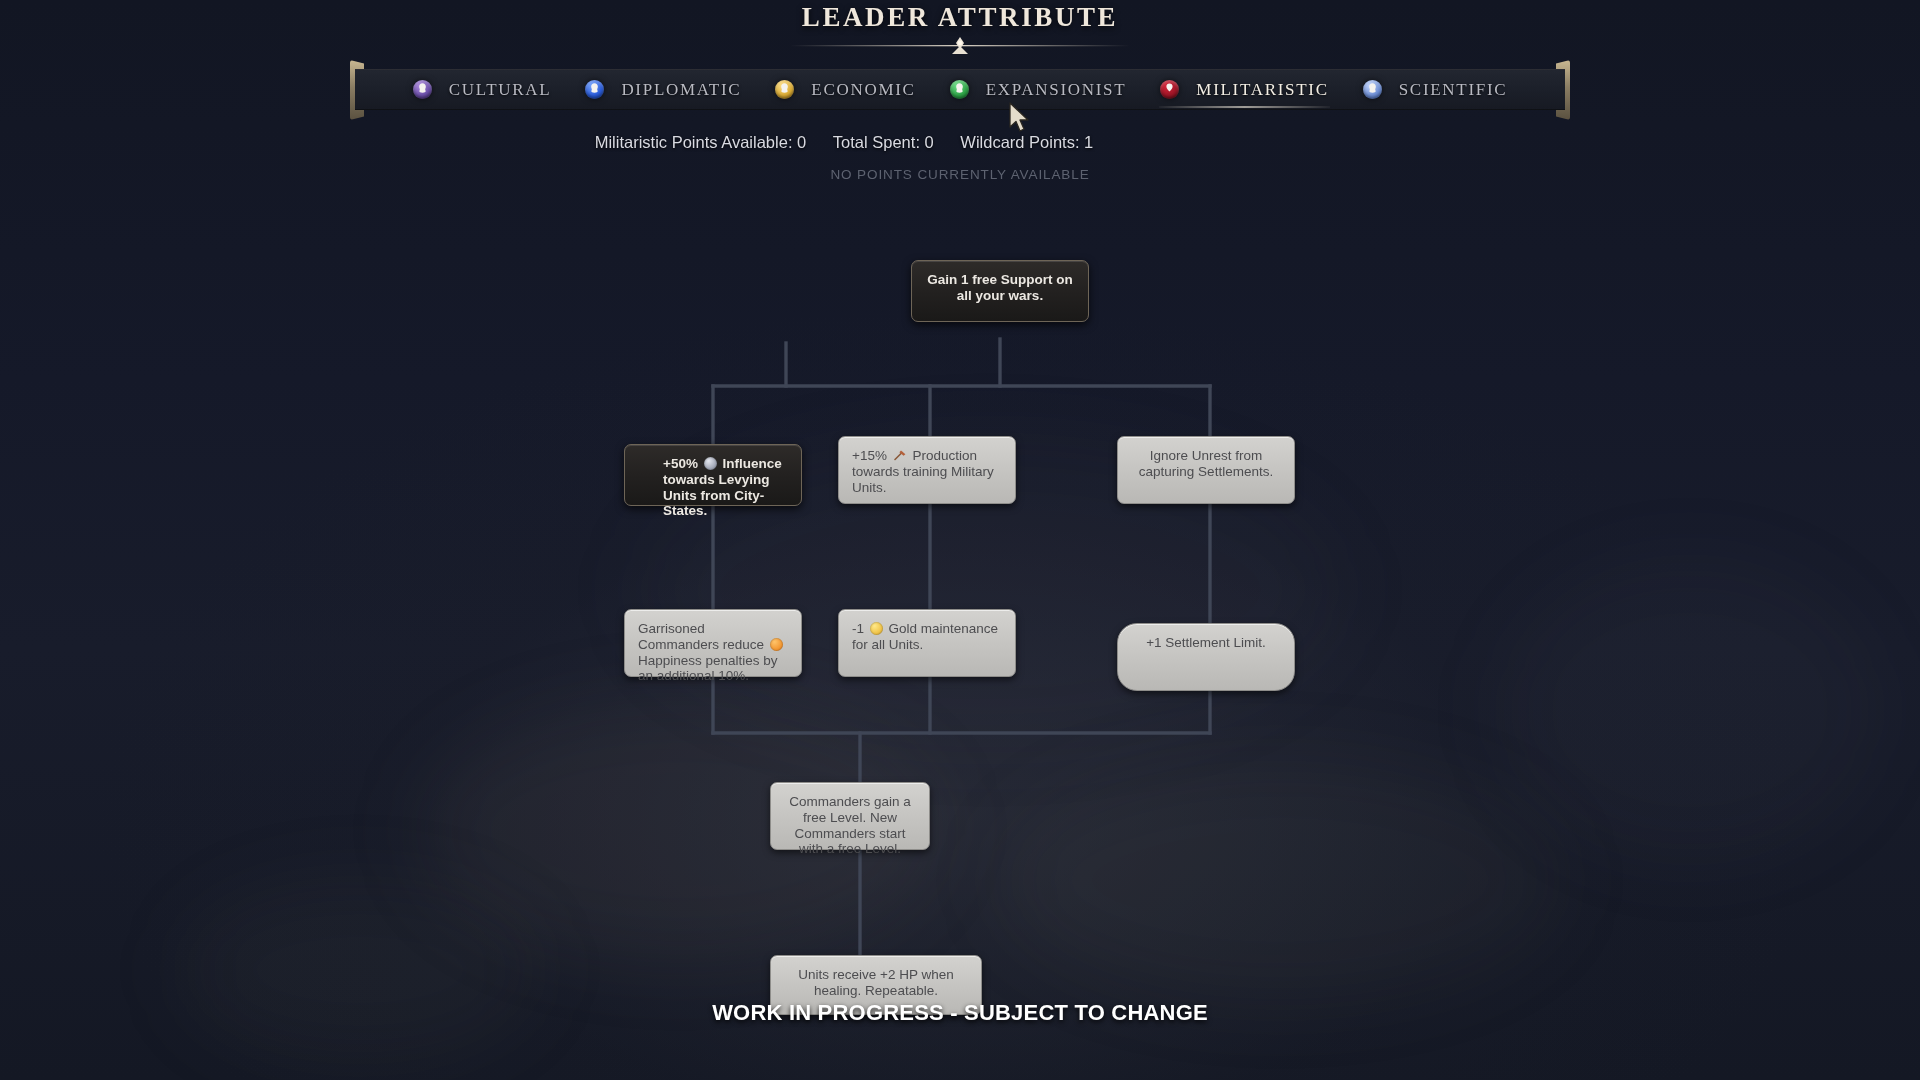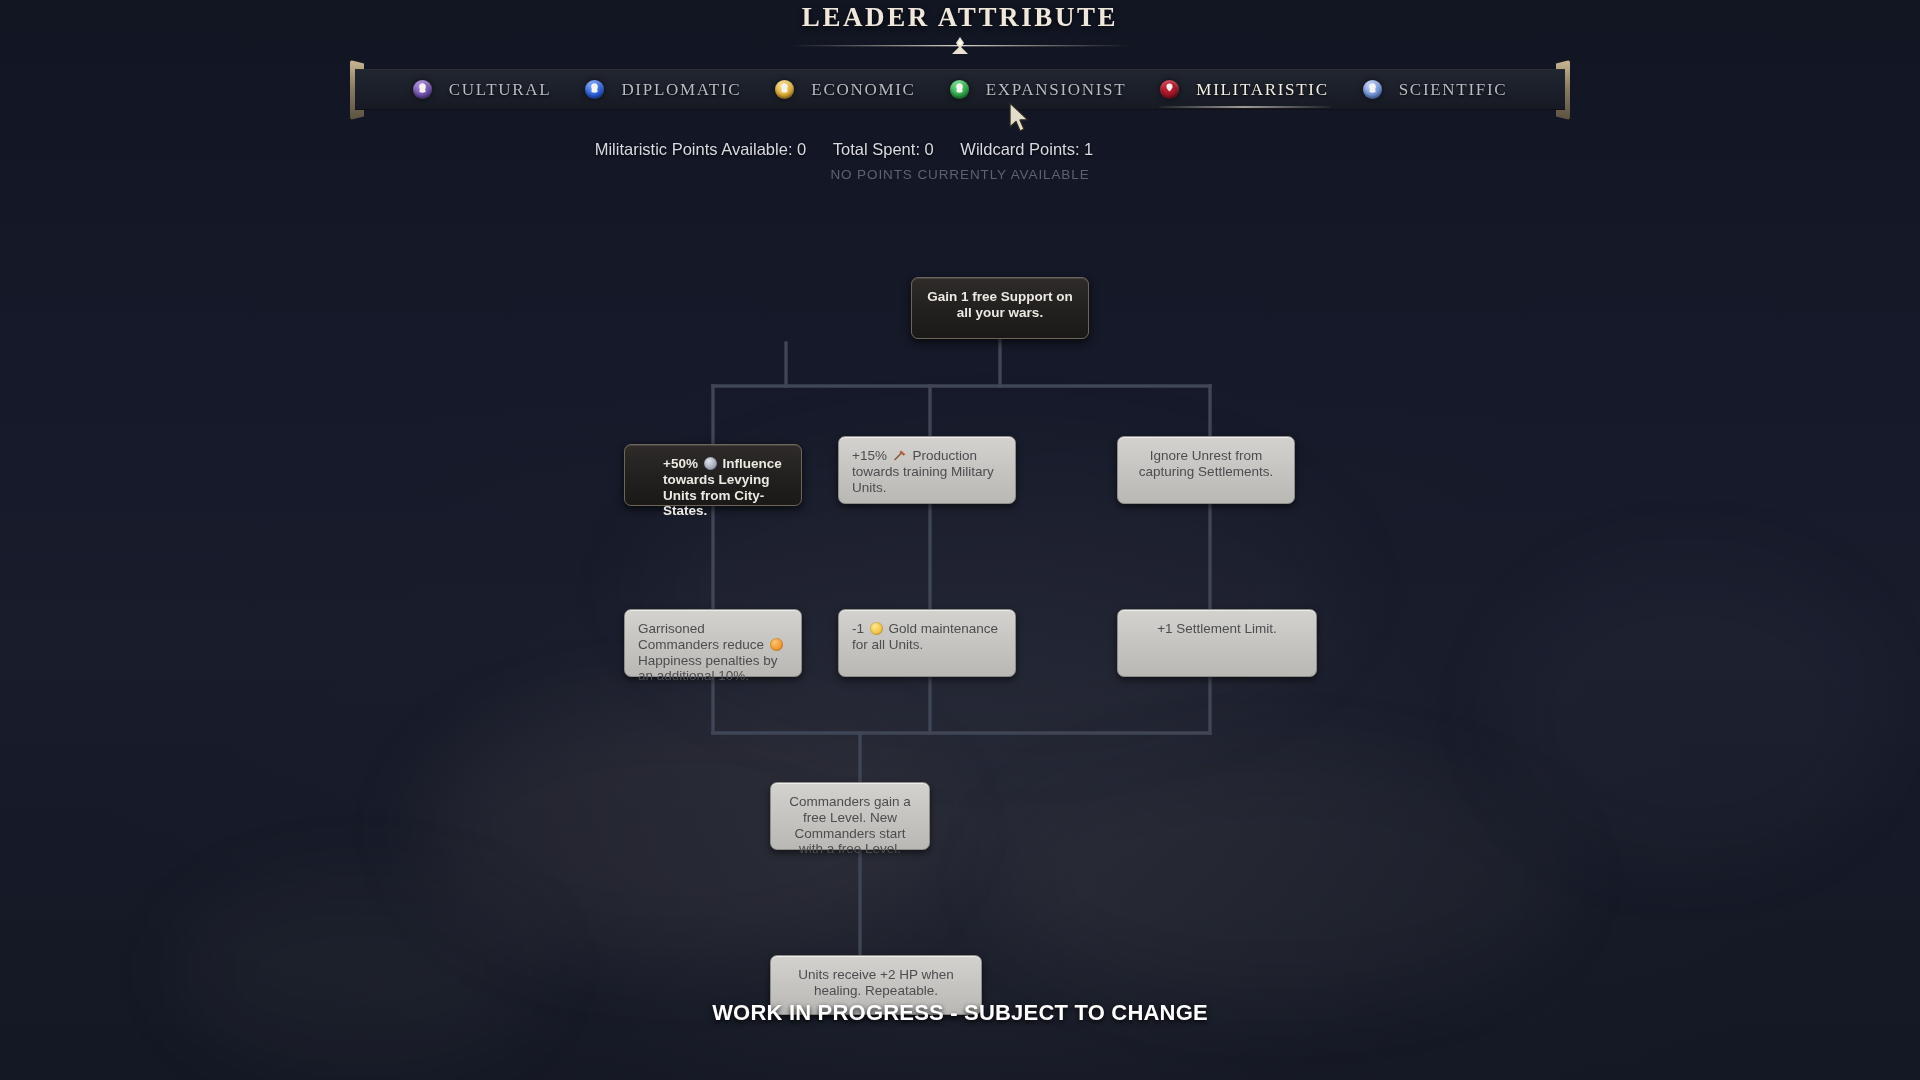--- a/index.html
+++ b/index.html
@@ -90,21 +90,21 @@
     width: 19px; height: 19px; border-radius: 50%;
     display: flex; align-items: center; justify-content: center;
     flex: none;
     box-shadow: 0 0 6px rgba(0,0,0,0.6), inset 0 -2px 3px rgba(0,0,0,0.35), inset 0 2px 3px rgba(255,255,255,0.25);
     position: relative;
   }
   .tab-icon svg { display: block; }
 
   
   .points-row {
-    position: absolute; left: 0; top: 140px; width: 1688px;
+    position: absolute; left: 0; top: 133px; width: 1688px;
     text-align: center;
     font-size: 16.5px;
     color: #d9dae1;
     text-shadow: 0 1px 3px rgba(0,0,0,0.9);
   }
   .points-row span { margin: 0 11px; }
   .no-points {
     position: absolute; left: 0; top: 167px; width: 1920px;
     text-align: center;
     font-size: 13.5px;
@@ -284,42 +284,42 @@
         <path d="M930 386 L930 733"></path>
         <path d="M1210 386 L1210 733"></path>
 
         <path d="M713 733 L1210 733"></path>
 
         <path d="M860 733 L860 782"></path>
 
         <path d="M860 850 L860 955"></path>
       </g>
     </svg>
-      <div class="node dark align-center" style="left: 911px; top: 277px; width: 178px; height: 62px;">
+      <div class="node dark align-center" style="left: 911px; top: 260px; width: 178px; height: 62px;">
         <span class="txt">Gain 1 free Support on all your wars.</span>
       </div>
       <div class="node dark align-left" style="left: 624px; top: 444px; width: 178px; height: 62px; padding-left: 38px;">
         <span class="txt">+50% <span class="inline-icon icon-influence"></span>  Influence towards Levying Units from City-States.</span>
       </div>
       <div class="node locked align-left" style="left: 838px; top: 436px; width: 178px; height: 68px;">
         <span class="txt">+15% <span class="inline-icon icon-prod"><svg width="14" height="13" viewBox="0 0 14 13">
               <path d="M2 10.5 L9 3.5" stroke="#8a5a3a" stroke-width="1.6" stroke-linecap="round"></path>
               <path d="M8 1.6 L12.4 5.2 L10.6 6.8 L6.4 3.2 Z" fill="#b4603a"></path>
             </svg></span>  Production towards training Military Units.</span>
       </div>
       <div class="node locked align-center" style="left: 1117px; top: 436px; width: 178px; height: 68px;">
         <span class="txt">Ignore Unrest from capturing Settlements.</span>
       </div>
       <div class="node locked align-left" style="left: 624px; top: 609px; width: 178px; height: 68px;">
         <span class="txt">Garrisoned Commanders reduce <span class="inline-icon icon-happy"></span>  Happiness penalties by an additional 10%.</span>
       </div>
       <div class="node locked align-left" style="left: 838px; top: 609px; width: 178px; height: 68px;">
         <span class="txt">-1 <span class="inline-icon icon-gold"></span>  Gold maintenance for all Units.</span>
       </div>
-      <div class="node locked align-center" style="left: 1117px; top: 609px; width: 200px; height: 68px;">
+      <div class="node locked align-center" style="left: 1117px; top: 623px; width: 178px; height: 68px; border-radius: 20px;">
         <span class="txt">+1 Settlement Limit.</span>
       </div>
       <div class="node locked align-center" style="left: 770px; top: 782px; width: 160px; height: 68px;">
         <span class="txt">Commanders gain a free Level. New Commanders start with a free Level.</span>
       </div>
       <div class="node locked align-center" style="left: 770px; top: 955px; width: 212px; height: 60px;">
         <span class="txt">Units receive +2 HP when healing. Repeatable.</span>
       </div>
     </div>
 

